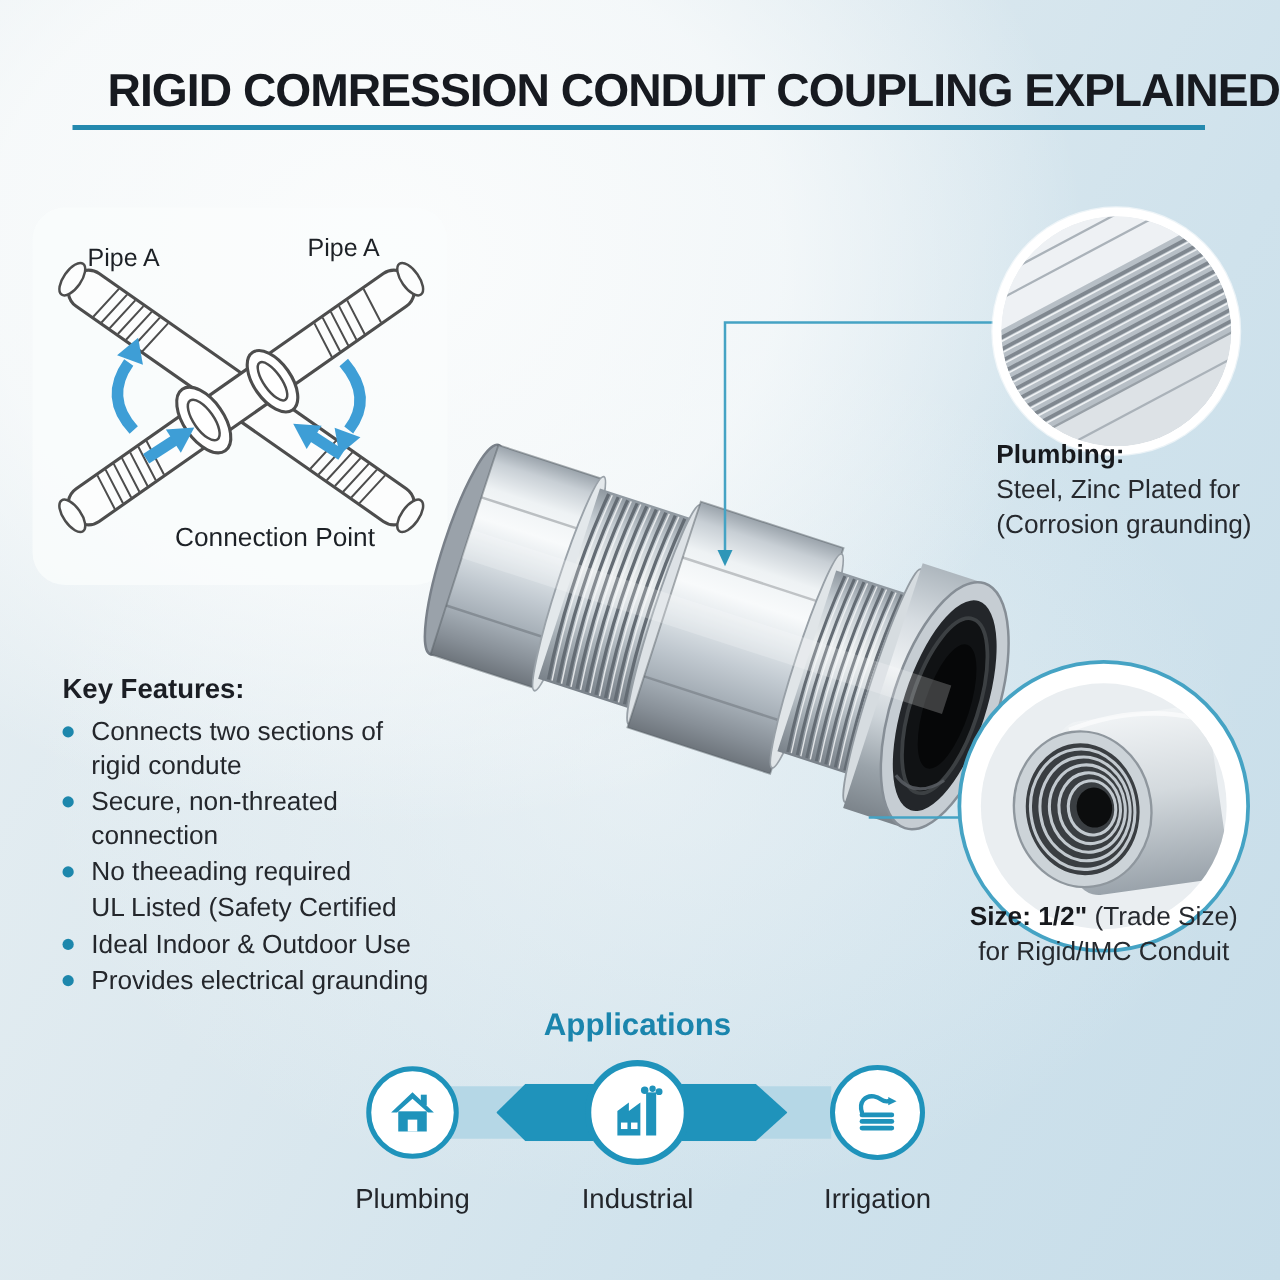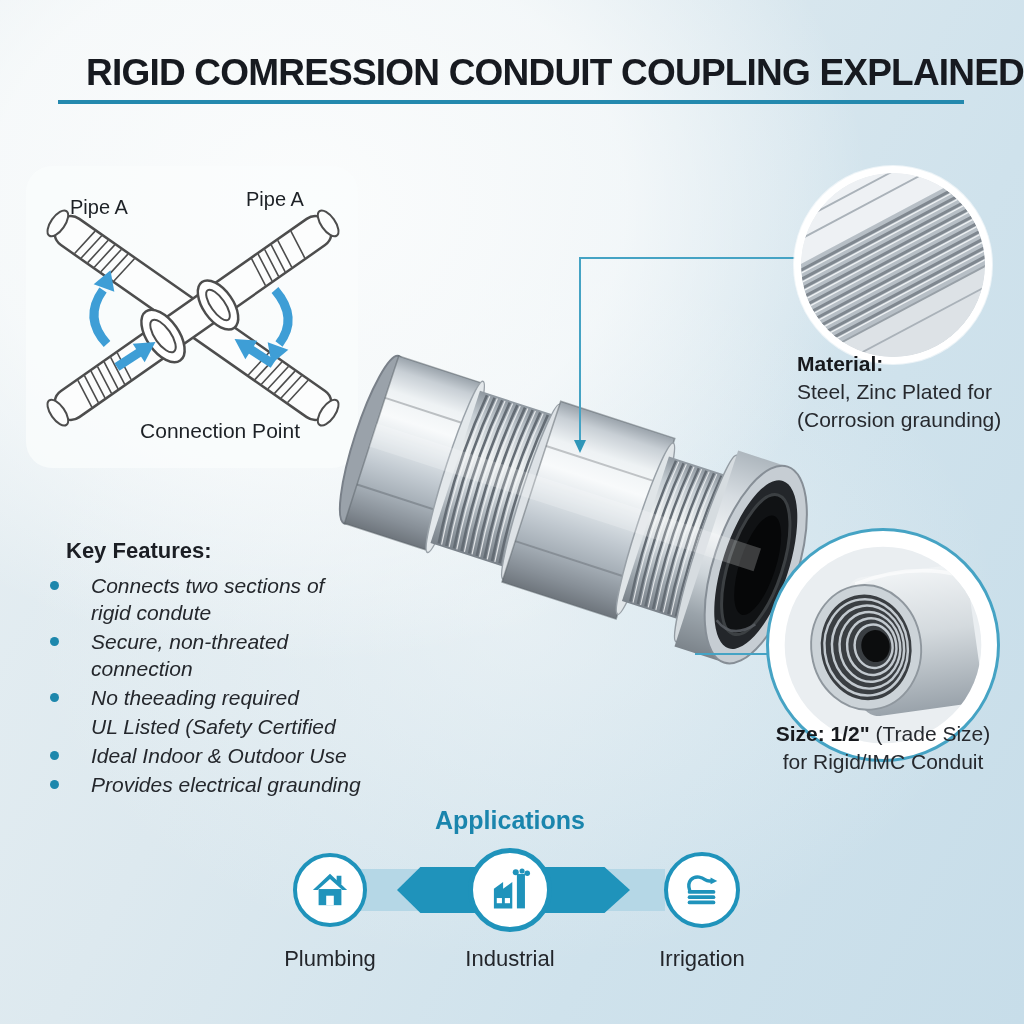--- a/index.html
+++ b/index.html
@@ -16,22 +16,22 @@
     left:0;right:0;top:52px;text-align:right;
     font-size:37px;font-weight:700;letter-spacing:-0.8px;color:#171a20;white-space:nowrap;
   }
   .title-rule{left:58px;top:100px;width:906px;height:4px;background:#2489ae;}
   .diagram-panel{left:26px;top:166px;width:332px;height:302px;border-radius:26px;background:rgba(250,252,253,.78);}
   .lbl{color:#1d2126;}
   .pipe-label-left{left:70px;top:196px;font-size:20px;}
   .pipe-label-right{left:246px;top:188px;font-size:20px;}
   .connection-label{left:100px;top:419px;width:200px;text-align:right;font-size:21px;}
   .kf{left:50px;top:538px;width:340px;}
-  .kf h3{margin:0 0 8px 16px;font-size:22px;color:#1b1e24;}
-  .kf-row{display:flex;gap:32px;margin-bottom:2px;font-style:italic;}
+  .kf h3{margin:0 0 8px 0;font-size:22px;color:#1b1e24;}
+  .kf-row{display:flex;gap:14px;margin-bottom:2px;}
   .kf-bullet{flex:none;width:9px;height:9px;border-radius:50%;background:#1d87ac;margin-top:9px;}
   .kf-row.no-bullet .kf-bullet{visibility:hidden;}
   .kf-text{font-size:21px;line-height:27px;color:#24272c;white-space:pre-line;}
   .mat-circle{left:794px;top:166px;width:198px;height:198px;border-radius:50%;background:#fff;
     box-shadow:0 0 0 1px rgba(255,255,255,.6);display:flex;align-items:center;justify-content:center;}
   .mat-circle svg{width:184px;height:184px;border-radius:50%;}
   .size-circle{left:766px;top:528px;width:234px;height:234px;border-radius:50%;
     border:3px solid #45a3c4;background:#fff;display:flex;align-items:center;justify-content:center;box-sizing:border-box;}
   .size-circle svg{width:208px;height:208px;border-radius:50%;}
   .mat-text{left:797px;top:350px;width:220px;font-size:21px;line-height:28px;color:#26292e;}
@@ -250,21 +250,21 @@
             <path d="M-40,61 H240 M-40,70 H240 M-40,79 H240 M-40,88 H240 M-40,97 H240 M-40,106 H240 M-40,115 H240 M-40,124 H240 M-40,133 H240 M-40,142 H240"></path>
           </g>
           <rect x="-40" y="148" width="280" height="110" fill="#dde2e6"></rect>
           <path d="M-40,148 H240" stroke="#98a0a7" stroke-width="2"></path>
           <path d="M-40,168 H240" stroke="#aab2b9" stroke-width="2"></path>
         </g>
       </g>
     </svg>
   </div>
   <div class="abs mat-text">
-    <div class="b">Material:</div>
+    <div class="b">Plumbing:</div>
     <div>Steel, Zinc Plated for</div>
     <div>(Corrosion graunding)</div>
   </div>
 
   <div class="abs size-circle">
     <svg viewBox="0 0 220 220">
       <defs>
         <linearGradient id="sg" x1="0" y1="0" x2="0" y2="1">
           <stop offset="0%" stop-color="#f0f3f5"></stop>
             <stop offset="45%" stop-color="#d4dade"></stop>

